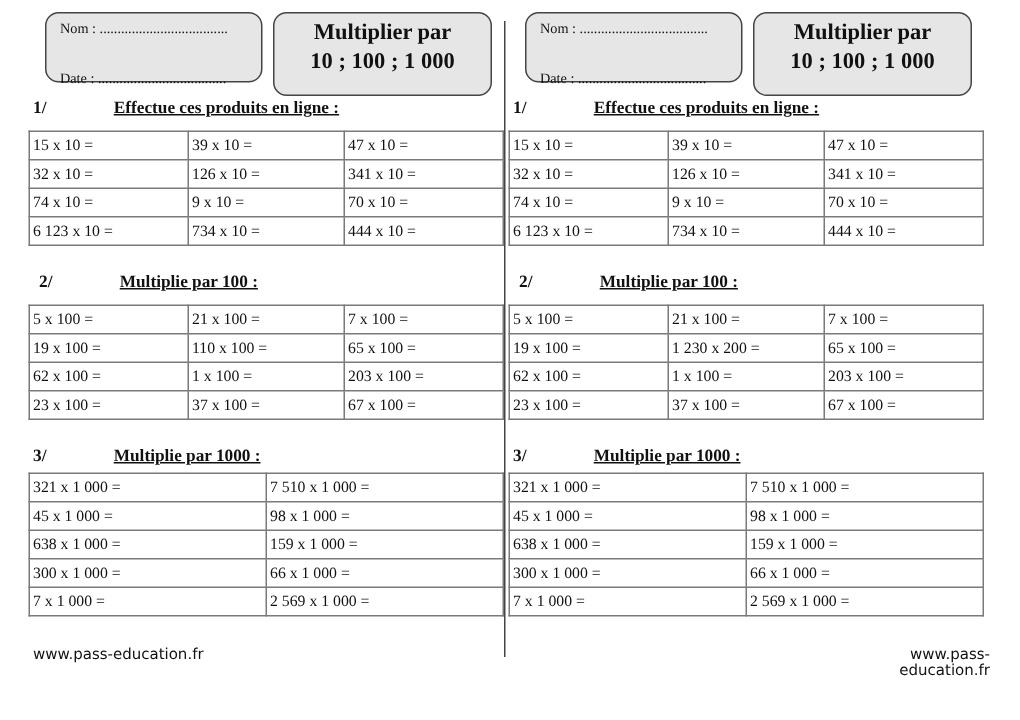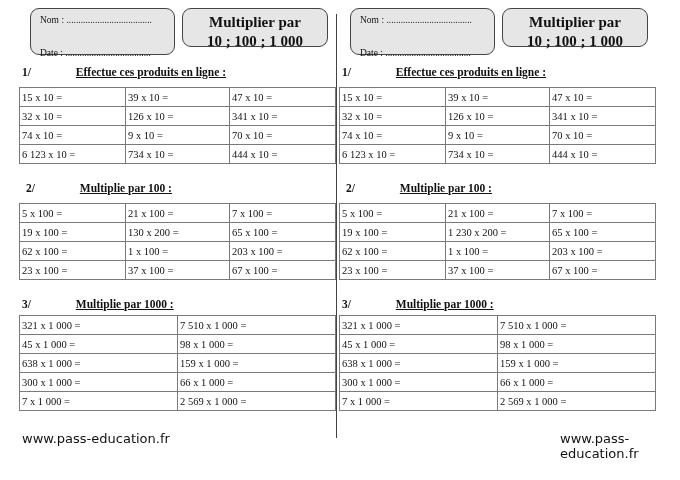--- a/index.html
+++ b/index.html
@@ -7,31 +7,31 @@
          font-family: "Liberation Serif", serif; color: #111; }
   .half { position: absolute; top: 0; width: 340px; height: 480px; }
   .half.left { left: 0; }
   .half.right { left: 320px; }
   .box { position: absolute; background: #e6e6e6; border: 1px solid #444;
          border-radius: 9px; box-sizing: border-box; text-align: right; }
   .name-box { top: 8px; width: 145px; height: 47px; }
   .name-box .line { position: absolute; left: 9px; font-size: 9.5px; }
   .name-box .l1 { top: 6px; }
   .name-box .l2 { top: 39px; }
-  .title-box { top: 8px; width: 146px; height: 39px; text-align: center;
+  .title-box { top: 8px; width: 146px; height: 56px; text-align: center;
                font-weight: bold; font-size: 15px; line-height: 19px; padding-top: 4px; }
   .heading { position: absolute; font-weight: bold; font-size: 11.5px; }
   .heading .u { text-decoration: underline; padding-left: 42px; }
   table.grid { position: absolute; border-collapse: collapse; table-layout: fixed;
                border: 1px solid #555; }
   table.grid td { border: 1px solid #7a7a7a; height: 19px; padding: 0 0 0 2px;
                   font-size: 10.5px; vertical-align: middle; white-space: nowrap;
                   box-sizing: border-box; }
   .footer { position: absolute; top: 431px; font-family: "DejaVu Sans", sans-serif;
-            font-size: 13px; color: #111; }
+            font-size: 10px; color: #111; text-align: right; }
   .divider { position: absolute; left: 336px; top: 14px; width: 1px; height: 424px;
              background: #444; }
 </style>
 </head>
 <body>
 
 <div class="half left">
   <div class="box name-box" style="left:30px;">
     <div class="line l1">Nom : ....................................</div>
     <div class="line l2">Date : ....................................</div>
@@ -84,21 +84,21 @@
         <col style="width:106px">
       </colgroup>
     <tbody>
         <tr>
       <td>5 x 100 =</td>
       <td>21 x 100 =</td>
       <td>7 x 100 =</td>
     </tr>
     <tr>
       <td>19 x 100 =</td>
-      <td>130 x 200 =</td>
+      <td>110 x 100 =</td>
       <td>65 x 100 =</td>
     </tr>
     <tr>
       <td>62 x 100 =</td>
       <td>1 x 100 =</td>
       <td>203 x 100 =</td>
     </tr>
     <tr>
       <td>23 x 100 =</td>
       <td>37 x 100 =</td>

